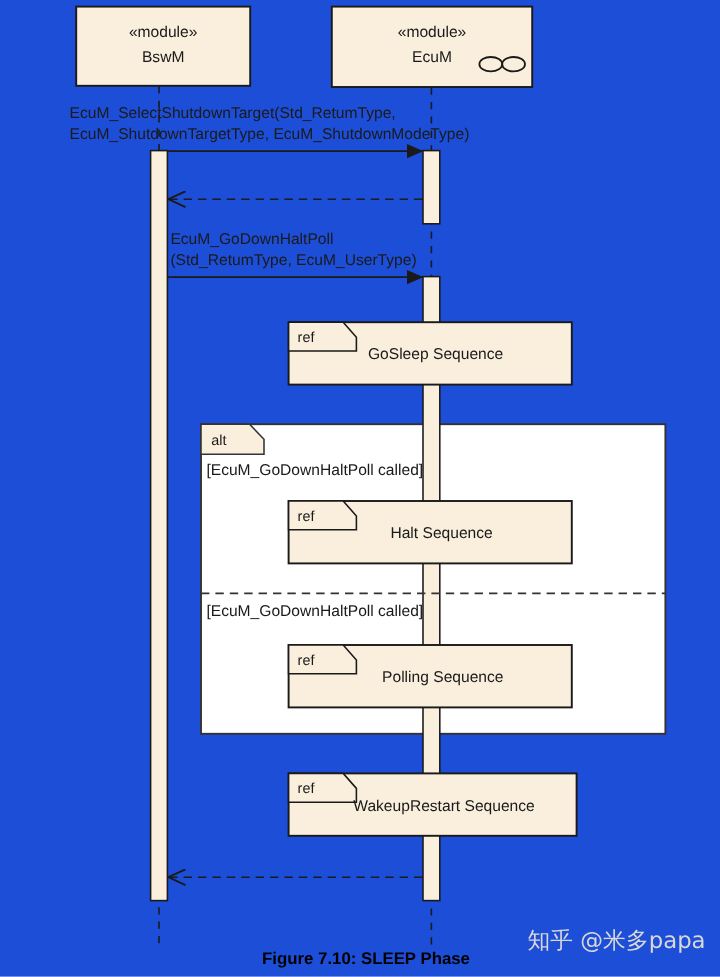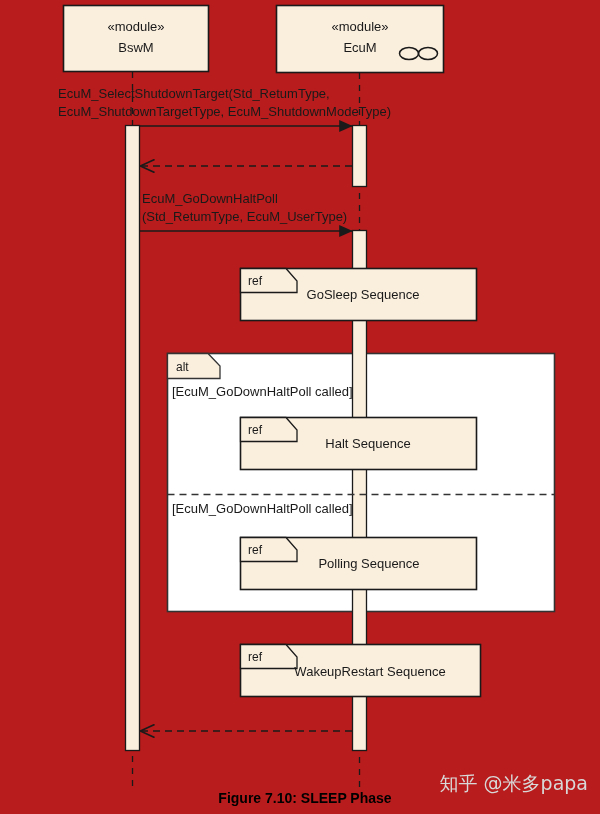--- a/index.html
+++ b/index.html
@@ -9,21 +9,21 @@
     background: #ffffff;
   }
   body {
     font-family: "Liberation Sans", sans-serif;
     -webkit-font-smoothing: antialiased;
   }
   #canvas {
     position: relative;
     width: 600px;
     height: 814px;
-    background: #b91c1c;
+    background: #1d4ed8;
     overflow: hidden;
   }
   #diagram-svg {
     position: absolute;
     left: 0;
     top: 0;
     width: 600px;
     height: 814px;
   }
   .txt {

